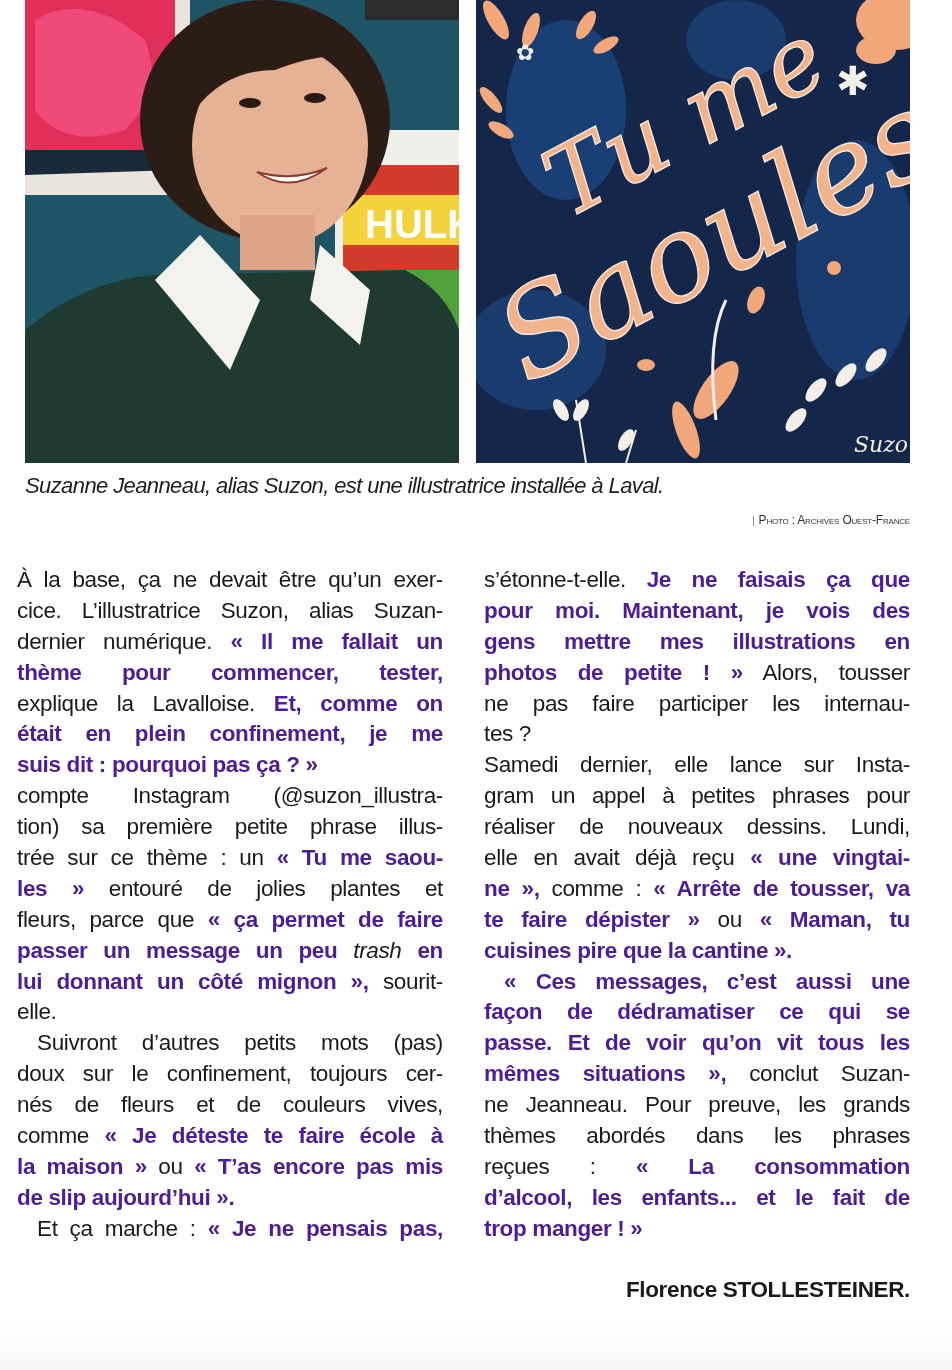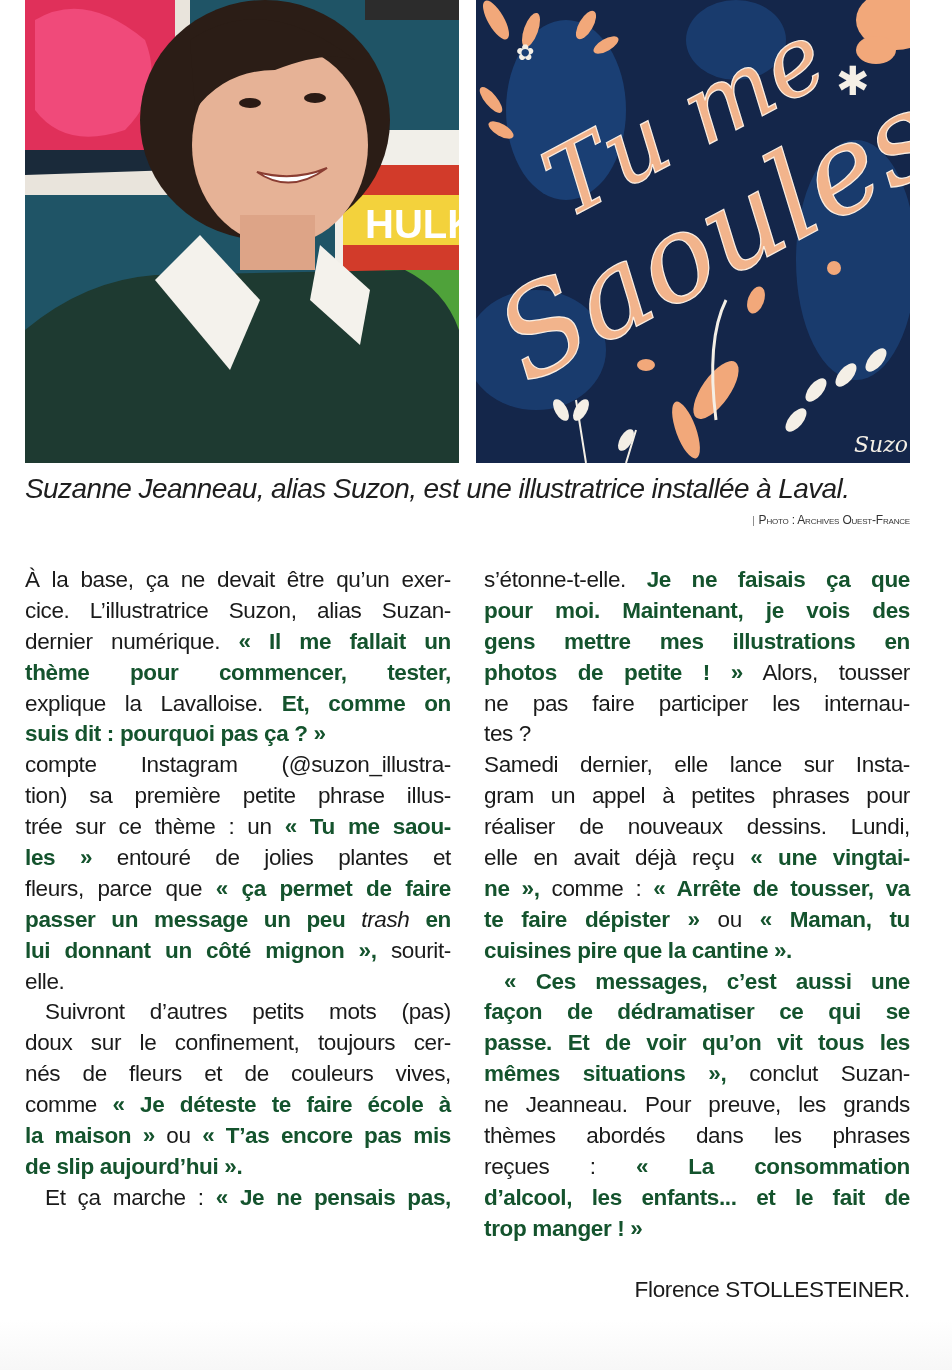--- a/index.html
+++ b/index.html
@@ -11,45 +11,45 @@
     }
     .photo {
       position: absolute; top: 0; height: 463px; overflow: hidden;
     }
     #photo-portrait { left: 25px; width: 434px; background: #1f5466; }
     #photo-illustration { left: 476px; width: 434px; background: #14264a; }
     .photo svg { display: block; width: 100%; height: 100%; }
 
     .caption {
       position: absolute; left: 25px; top: 473px; width: 885px;
-      font-style: italic; font-size: 28px; letter-spacing: -0.6px;
+      font-style: italic; font-size: 22px; letter-spacing: -0.6px;
       color: #1e1e1e; white-space: nowrap;
     }
     .credit {
       position: absolute; right: 42px; top: 513px;
       font-size: 12px; color: #333; letter-spacing: -0.2px;
       font-variant: small-caps; white-space: nowrap;
     }
     .credit .bar { color: #777; margin-right: 4px; font-size: 10px; }
 
     .column {
       position: absolute; top: 565px; width: 426px;
       font-size: 22.5px; line-height: 30.9px; letter-spacing: -0.35px;
     }
-    #column-left { left: 25px; }
+    #column-left { left: 17px; }
     #column-right { left: 484px; }
     .ln {
       display: block; height: 30.9px; white-space: nowrap;
       text-align: justify; text-align-last: justify;
     }
     .ln.last { text-align-last: left; }
     .ln.indent { padding-left: 20px; }
-    .ln.right { text-align: left; text-align-last: right; }
+    .ln.right { text-align: left; text-align-last: right; font-weight: bold; }
     .ln.blank { }
-    b { font-weight: bold; color: #14532d; }
+    b { font-weight: bold; color: #4c1d95; }
     i { }
   </style>
 </head>
 <body>
 
 <div class="photo" id="photo-portrait" role="img" aria-label="Portrait of Suzanne Jeanneau in front of comic posters">
   <svg viewBox="0 0 434 463" preserveAspectRatio="none">
     <rect x="0" y="0" width="434" height="463" fill="#1f5466"></rect>
 
     <rect x="0" y="0" width="165" height="195" fill="#e9e4dc"></rect>
@@ -131,20 +131,21 @@
 
 <div class="caption">Suzanne Jeanneau, alias Suzon, est une illustratrice installée à Laval.</div>
 <div class="credit"><span class="bar">|</span><span>Photo : Archives Ouest-France</span></div>
 
 <div class="column" id="column-left">
     <span class="ln"><span>À la base, ça ne devait être qu’un exer-</span></span>
     <span class="ln"><span>cice. L’illustratrice Suzon, alias Suzan-</span></span>
     <span class="ln"><span>dernier numérique. </span><b>« Il me fallait un</b></span>
     <span class="ln"><b>thème pour commencer, tester,</b></span>
     <span class="ln"><span>explique la Lavalloise. </span><b>Et, comme on</b></span>
+    <span class="ln"><b>était en plein confinement, je me</b></span>
     <span class="ln last"><b>suis dit : pourquoi pas ça ? »</b></span>
     <span class="ln"><span>compte Instagram (@suzon_illustra-</span></span>
     <span class="ln"><span>tion) sa première petite phrase illus-</span></span>
     <span class="ln"><span>trée sur ce thème : un </span><b>« Tu me saou-</b></span>
     <span class="ln"><b>les »</b><span> entouré de jolies plantes et</span></span>
     <span class="ln"><span>fleurs, parce que </span><b>« ça permet de faire</b></span>
     <span class="ln"><b>passer un message un peu </b><i>trash</i><b> en</b></span>
     <span class="ln"><b>lui donnant un côté mignon »,</b><span> sourit-</span></span>
     <span class="ln last"><span>elle.</span></span>
     <span class="ln indent"><span>Suivront d’autres petits mots (pas)</span></span>

